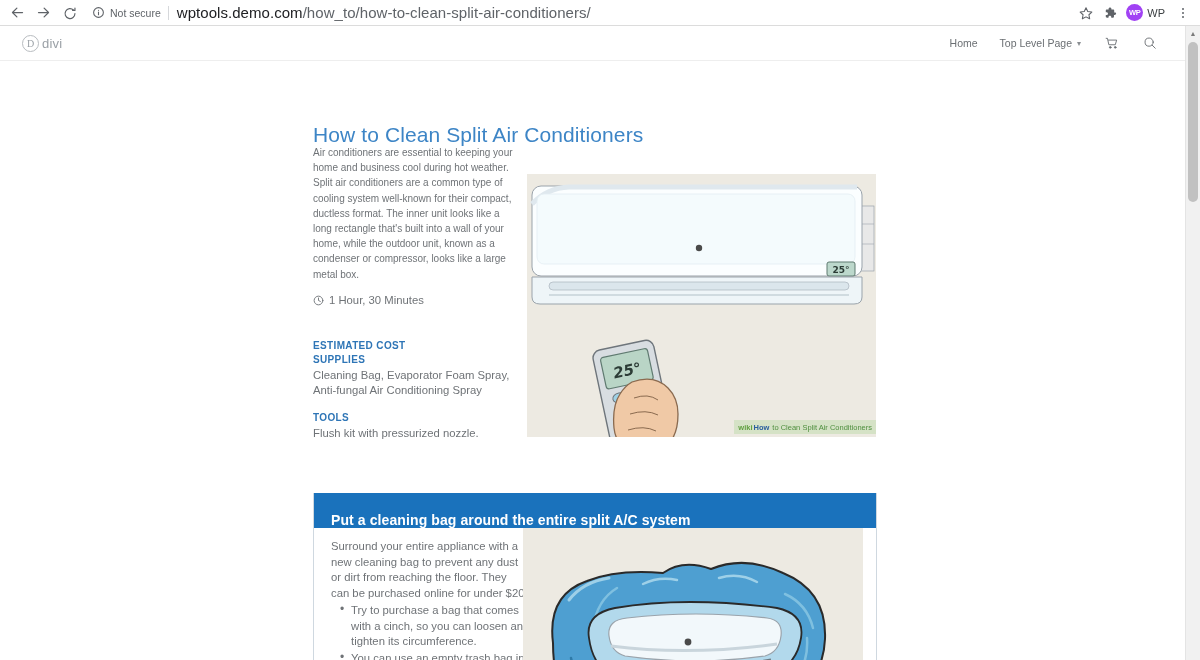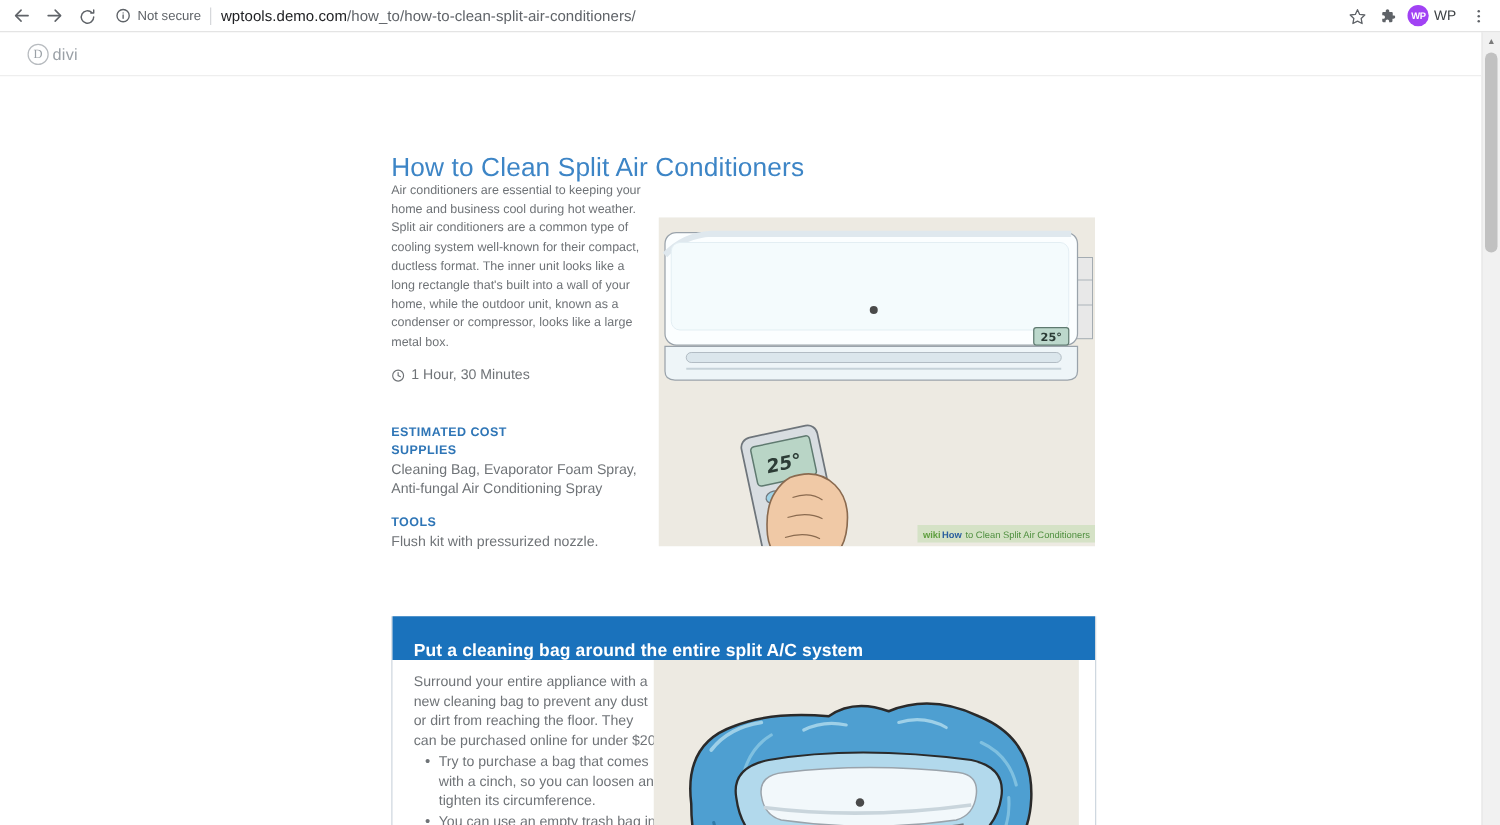--- a/index.html
+++ b/index.html
@@ -41,21 +41,21 @@
   }
   #security-text {
     font-size: 10.5px; color: #5f6368;
     white-space: nowrap; margin-right: 7px;
   }
   #omnibox-divider {
     width: 1px; height: 14px; background: #d6d8db;
     margin-right: 8px; flex: 0 0 auto;
   }
   #url-text {
-    font-size: 12px; color: #202124; white-space: nowrap;
+    font-size: 15px; color: #202124; white-space: nowrap;
     letter-spacing: 0.05px;
   }
   #url-domain { color: #202124; }
   #url-path { color: #5f6368; }
 
   #browser-actions {
     display: flex; align-items: center; flex: 0 0 auto;
     margin-right: 5px;
   }
   .action-btn {
@@ -330,20 +330,42 @@
 </div>
 
 <div id="page">
 
   <div id="site-header">
     <div id="site-logo">
       <div id="logo-mark">D</div>
       <div id="logo-text">divi</div>
     </div>
 
+    <div id="site-nav">
+      <div class="nav-item">
+        <span>Home</span>
+      </div>
+      <div class="nav-item">
+        <span>Top Level Page</span>
+        <span class="nav-chevron">▾</span>
+      </div>
+      <div class="nav-icon">
+        <svg width="14" height="14" viewBox="0 0 24 24" fill="none" stroke="currentColor" stroke-width="1.6" stroke-linecap="round" stroke-linejoin="round">
+          <path d="M2 4h2.2l2.4 11h11l2.4-8H6"></path>
+            <circle cx="9" cy="19.5" r="1.4" fill="currentColor"></circle>
+            <circle cx="17.5" cy="19.5" r="1.4" fill="currentColor"></circle>
+        </svg>
+      </div>
+      <div class="nav-icon">
+        <svg width="14" height="14" viewBox="0 0 24 24" fill="none" stroke="currentColor" stroke-width="1.6" stroke-linecap="round">
+          <circle cx="10.5" cy="10.5" r="7"></circle>
+            <line x1="15.8" y1="15.8" x2="21" y2="21"></line>
+        </svg>
+      </div>
+    </div>
   </div>
 
   <div id="article">
 
     <h1 id="page-title">How to Clean Split Air Conditioners</h1>
 
     <div id="intro-section">
       <p id="intro-paragraph">Air conditioners are essential to keeping your home and business cool during hot weather. Split air conditioners are a common type of cooling system well-known for their compact, ductless format. The inner unit looks like a long rectangle that's built into a wall of your home, while the outdoor unit, known as a condenser or compressor, looks like a large metal box.</p>
     </div>
 

